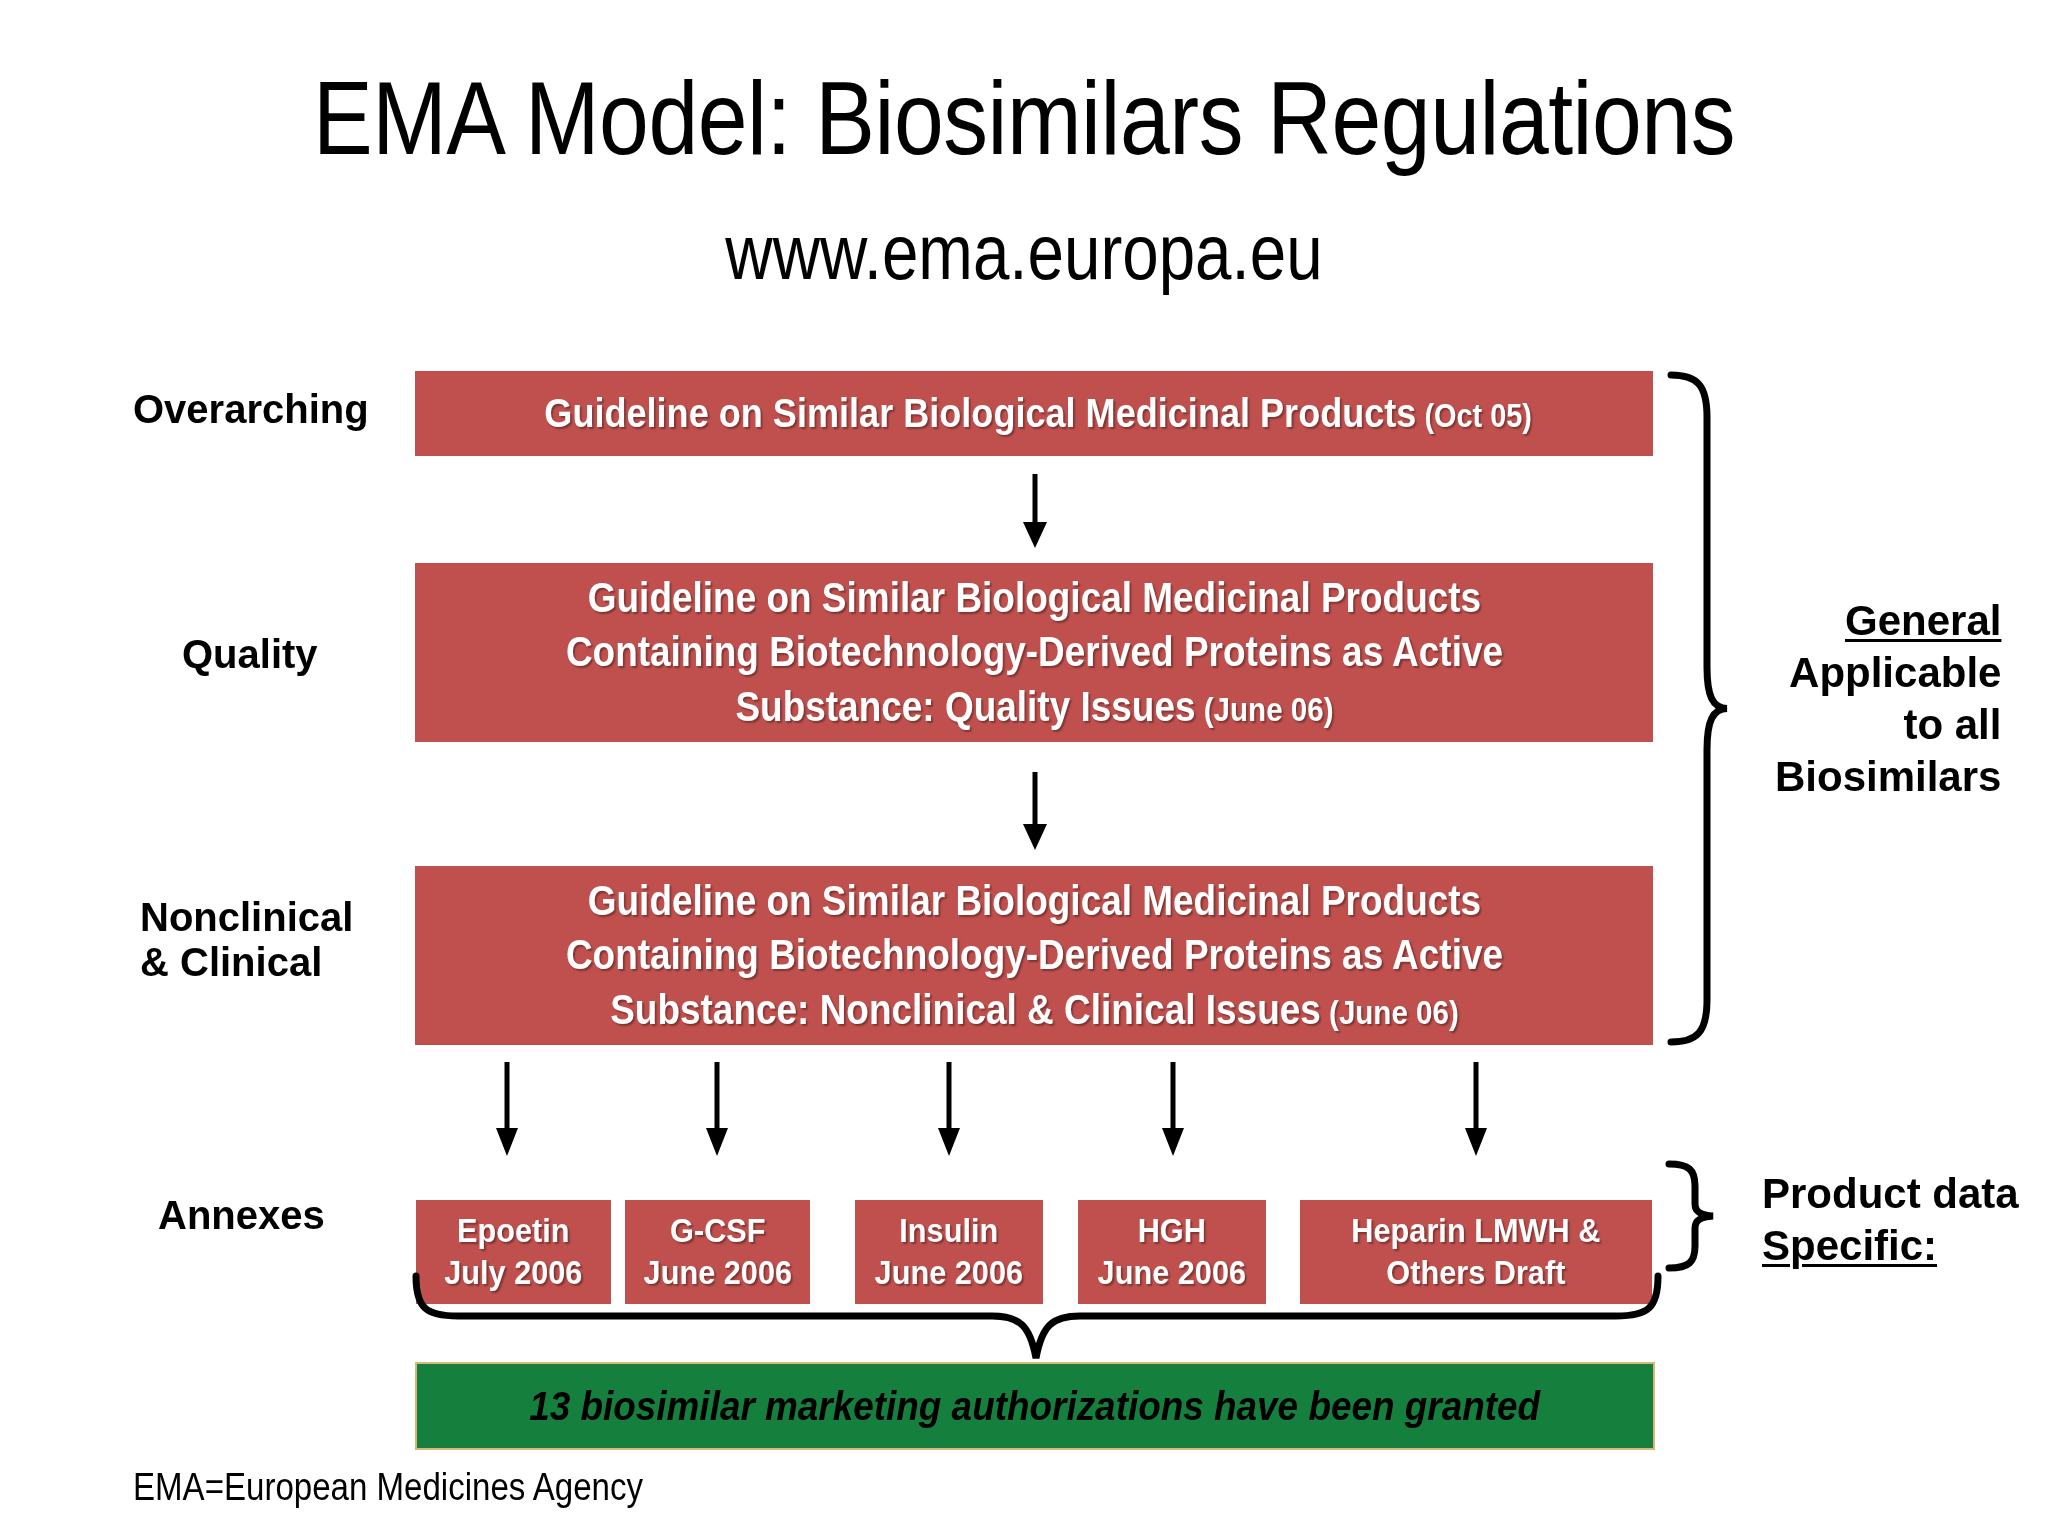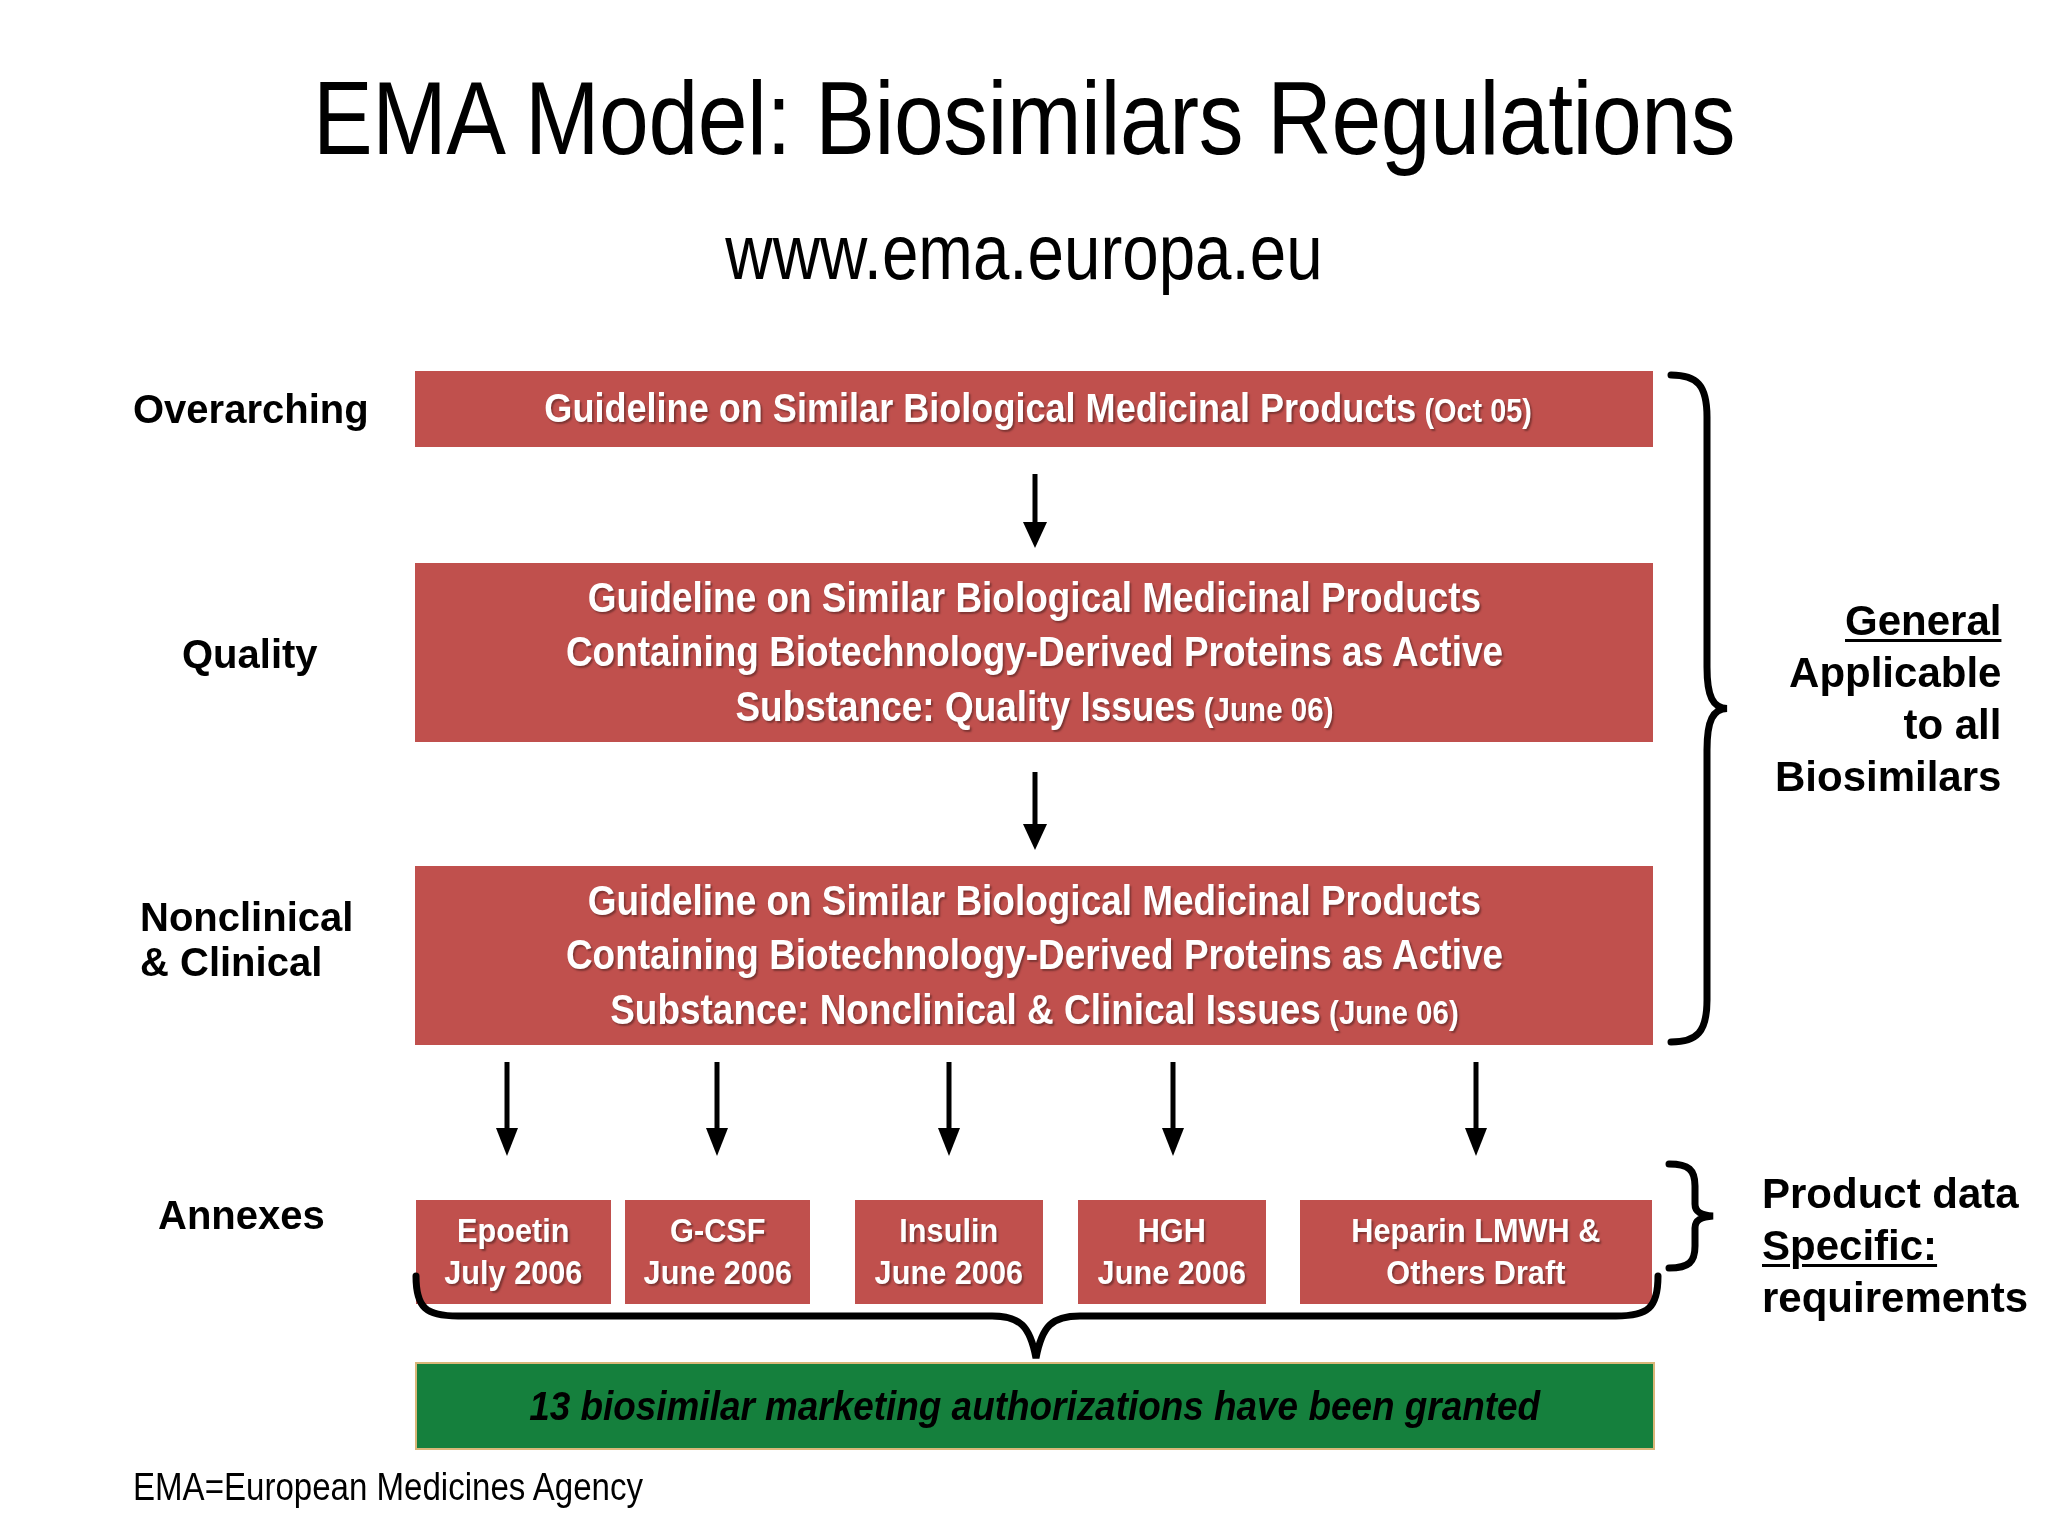--- a/index.html
+++ b/index.html
@@ -79,21 +79,21 @@
     transform-origin: center center;
     text-shadow: 2px 2px 2px rgba(0,0,0,0.35);
     white-space: nowrap;
     line-height: 1.30;
   }
   .gbox .date {
     font-size: 0.80em;
     font-weight: 700;
   }
 
-  #box-overarching { left: 415px; top: 371px; width: 1238px; height: 76px; padding-left: 8px; }
+  #box-overarching { left: 415px; top: 371px; width: 1238px; height: 85px; padding-left: 8px; }
   #box-overarching .gtext { font-size: 41px; }
 
   #box-quality { left: 415px; top: 563px; width: 1238px; height: 179px; }
   #box-quality .gtext { font-size: 42px; }
 
   #box-nonclinical { left: 415px; top: 866px; width: 1238px; height: 179px; }
   #box-nonclinical .gtext { font-size: 42px; }
 
   
   .abox {
@@ -323,21 +323,20 @@
   <div class="brace" style="left:1663px; top:1160px;">
     <svg width="56" height="112" viewBox="0 0 56 112" fill="none">
       <path d="M6 4 C 26 4, 32 10, 32 26 L 32 44 C 32 52, 38 55, 50 56
                C 38 57, 32 60, 32 68 L 32 86 C 32 102, 26 108, 6 108" stroke="#000" stroke-width="7" stroke-linecap="round" fill="none"></path>
     </svg>
   </div>
 
   <div class="annot" style="left:1762px; top:1168px;">
     <div>Product data</div>
     <div><span class="u">Specific:</span></div>
-    <div>requirements</div>
   </div>
 
   <div class="brace" style="left:412px; top:1272px;">
     <svg width="1250" height="92" viewBox="0 0 1250 92" fill="none">
       <path d="M4 4 C 4 36, 14 44, 46 44 L 580 44 C 608 44, 618 54, 624 86
                C 630 54, 640 44, 668 44 L 1204 44 C 1236 44, 1246 36, 1246 4" stroke="#000" stroke-width="7" stroke-linecap="round" fill="none"></path>
     </svg>
   </div>
 
   <div id="callout">

